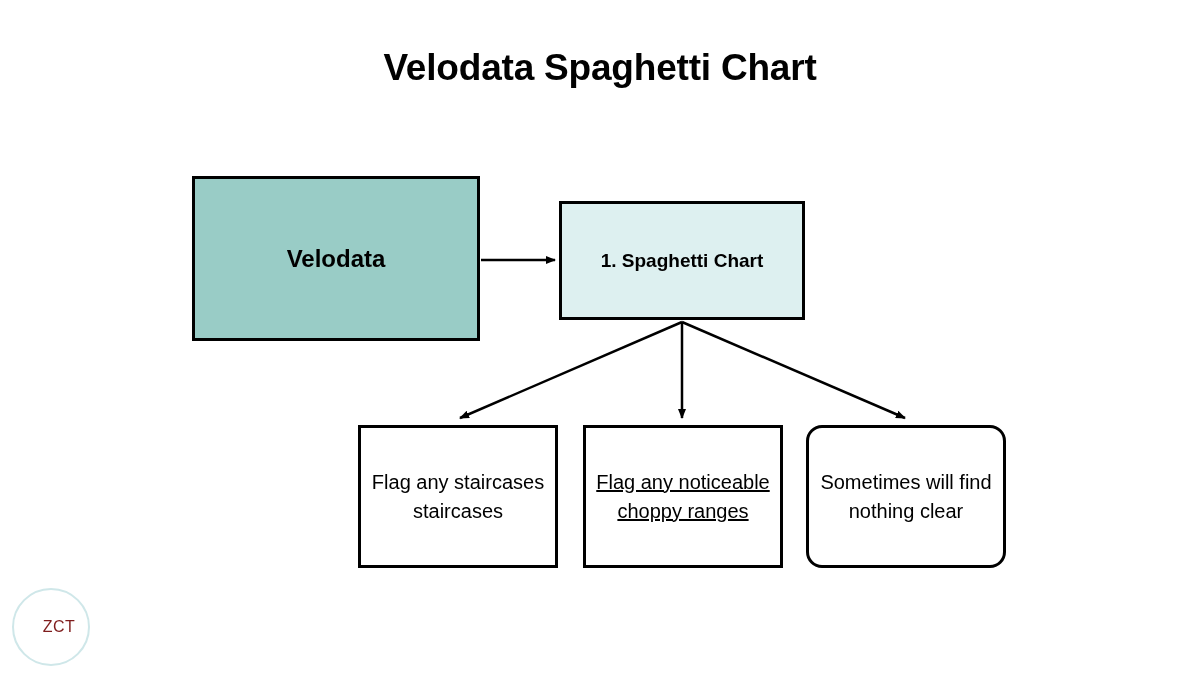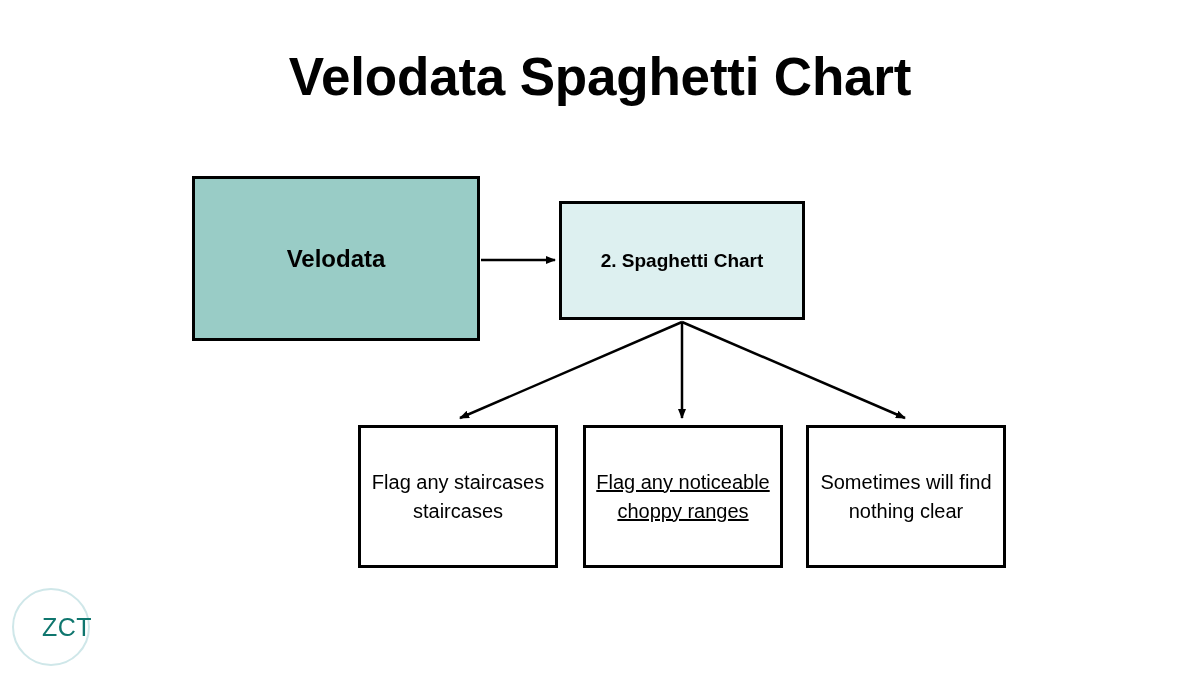--- a/index.html
+++ b/index.html
@@ -20,21 +20,21 @@
     background: #ffffff;
   }
 
   
   #page-title {
     position: absolute;
     left: 0;
     top: 48px;
     width: 1200px;
     text-align: center;
-    font-size: 53px;
+    font-size: 37px;
     font-weight: bold;
     color: #010101;
     letter-spacing: -0.2px;
     line-height: 1.1;
     white-space: nowrap;
   }
 
   
   .node {
     position: absolute;
@@ -87,21 +87,21 @@
     top: 425px;
     height: 143px;
   }
   .outcome .node-label {
     font-size: 20px;
     font-weight: normal;
     line-height: 1.45;
   }
   #node-outcome-0 { left: 358px; width: 200px; }
   #node-outcome-1 { left: 583px; width: 200px; text-decoration: underline; }
-  #node-outcome-2 { left: 806px; width: 200px; }
+  #node-outcome-2 { left: 806px; width: 200px; border-radius: 16px; }
 
   
   #connectors {
     position: absolute;
     left: 0;
     top: 0;
     width: 1200px;
     height: 675px;
     pointer-events: none;
   }
@@ -119,29 +119,29 @@
     left: 0;
     top: 0;
     width: 78px;
     height: 78px;
     box-sizing: border-box;
     border: 2px solid #CFE7E9;
     border-radius: 50%;
   }
   #watermark-text {
     position: absolute;
-    left: 16px;
+    left: 8px;
     top: 0;
     width: 78px;
     height: 78px;
     display: flex;
     align-items: center;
     justify-content: center;
-    font-size: 25px;
-    color: #0f766e;
+    font-size: 16px;
+    color: #7f1d1d;
     letter-spacing: 0.5px;
   }
 </style>
 </head>
 <body>
 
 <div id="canvas">
 
   <div id="page-title">Velodata Spaghetti Chart</div>
 
@@ -159,21 +159,21 @@
     <line x1="682" y1="322" x2="682" y2="418" stroke="#000000" stroke-width="2.5" marker-end="url(#arrowhead)"></line>
 
     <line x1="682" y1="322" x2="905" y2="418" stroke="#000000" stroke-width="2.5" marker-end="url(#arrowhead)"></line>
   </svg>
 
   <div class="node" id="node-velodata">
     <span class="node-label">Velodata</span>
   </div>
 
   <div class="node" id="node-spaghetti">
-    <span class="node-label">2. Spaghetti Chart</span>
+    <span class="node-label">1. Spaghetti Chart</span>
   </div>
 
   <div class="node outcome" id="node-outcome-0">
     <span class="node-label">Flag any staircases staircases</span>
   </div>
 
   <div class="node outcome" id="node-outcome-1">
     <span class="node-label">Flag any noticeable choppy ranges</span>
   </div>
 

